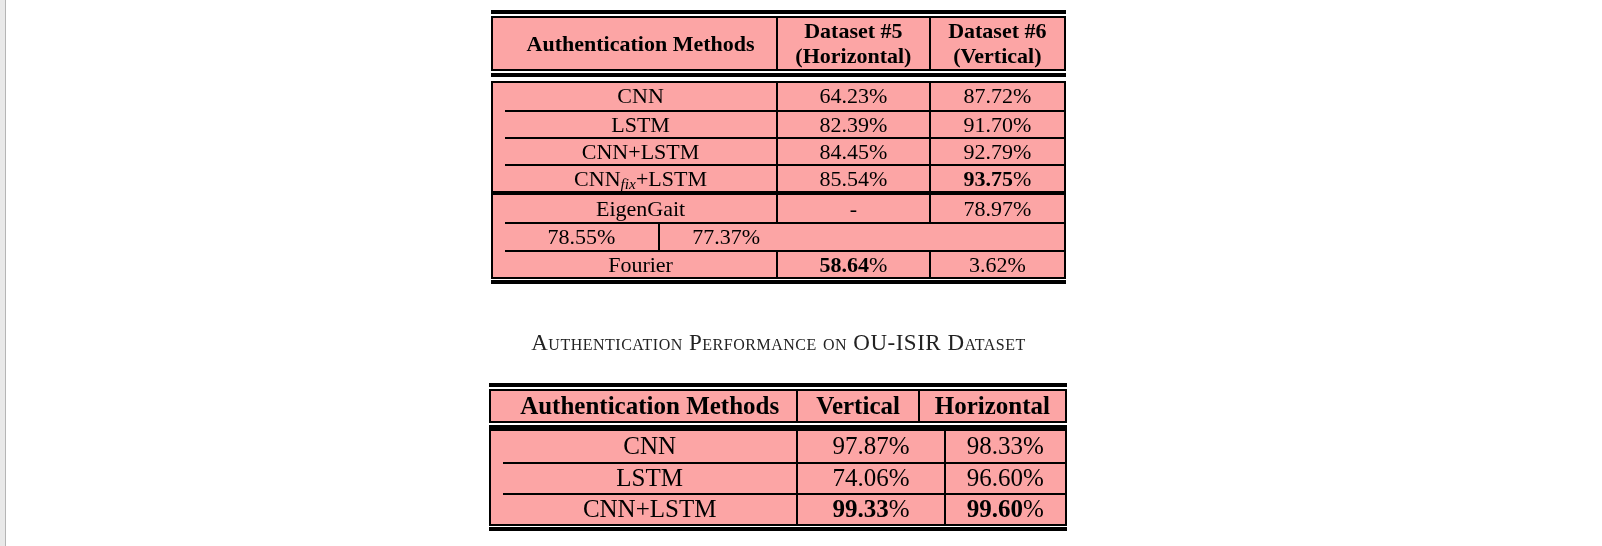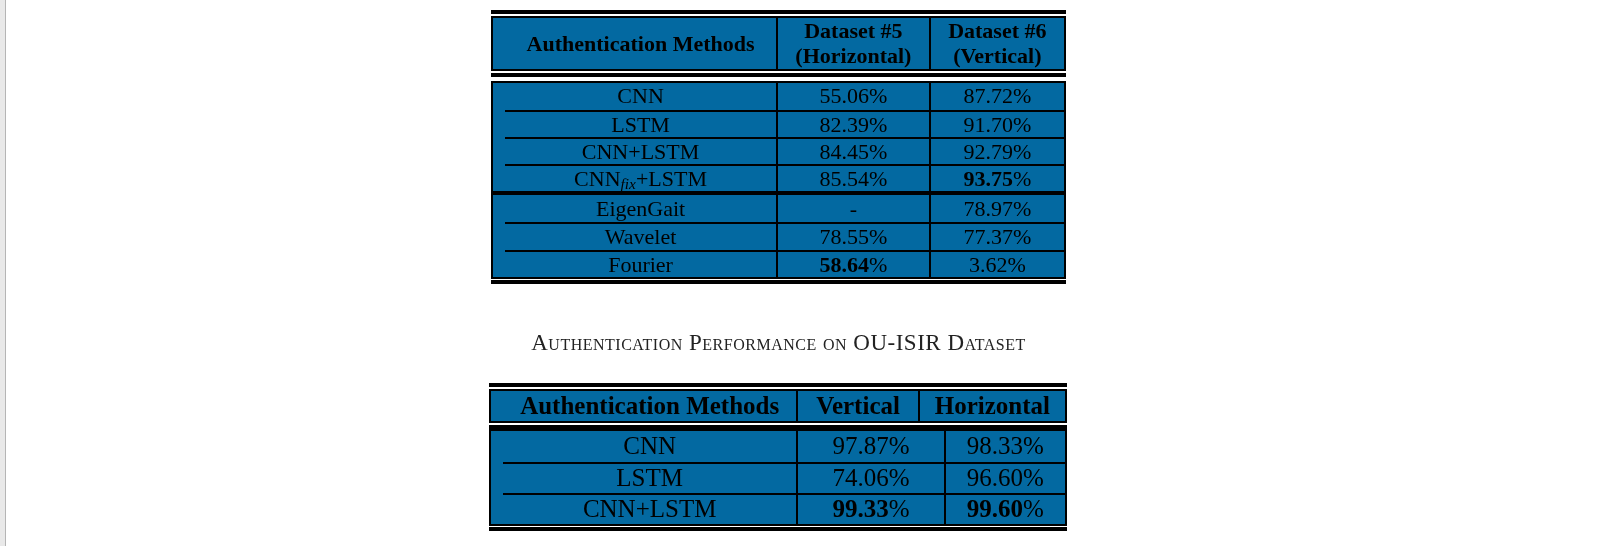--- a/index.html
+++ b/index.html
@@ -9,21 +9,21 @@
   .left-strip {
     position: absolute; left: 0; top: 0; width: 6px; height: 546px;
     background: #e9e9e9; border-right: 1px solid #b5b5b5;
   }
 
   .paper-table { position: absolute; }
   .t1 { left: 491px; top: 10px; width: 575px; font-size: 22px; }
   .t2 { left: 489px; top: 383px; width: 578px; font-size: 25px; }
 
   .rule { height: 4px; background: #000; }
-  .box { border: 2px solid #000; background: #0369a1; padding-left: 12px; }
+  .box { border: 2px solid #000; background: #fca5a5; padding-left: 12px; }
 
   .hdr-box { margin-top: 2px; }
   .rule-under-hdr { margin-top: 2px; }
   .body-box-1 { margin-top: 4px; }
   .body-box-2 { }
   .rule-bottom { margin-top: 1px; }
 
   .row { display: flex; align-items: stretch; }
   .row + .row { border-top: 2px solid #000; }
 
@@ -78,21 +78,21 @@
         <span class="cellline">(Vertical)</span>
       </div>
     </div>
   </div>
 
   <div class="rule rule-under-hdr"></div>
 
   <div class="box body-box-1">
     <div class="row">
       <div class="cell c1">CNN</div>
-      <div class="cell c2">55.06%</div>
+      <div class="cell c2">64.23%</div>
       <div class="cell c3">87.72%</div>
     </div>
     <div class="row">
       <div class="cell c1">LSTM</div>
       <div class="cell c2">82.39%</div>
       <div class="cell c3">91.70%</div>
     </div>
     <div class="row">
       <div class="cell c1">CNN+LSTM</div>
       <div class="cell c2">84.45%</div>
@@ -112,21 +112,20 @@
     </div>
   </div>
 
   <div class="box body-box-2">
     <div class="row">
       <div class="cell c1">EigenGait</div>
       <div class="cell c2">-</div>
       <div class="cell c3">78.97%</div>
     </div>
     <div class="row">
-      <div class="cell c1">Wavelet</div>
       <div class="cell c2">78.55%</div>
       <div class="cell c3">77.37%</div>
     </div>
     <div class="row">
       <div class="cell c1">Fourier</div>
       <div class="cell c2 inline">
         <b>58.64</b>
           <span>%</span>
       </div>
       <div class="cell c3">3.62%</div>

